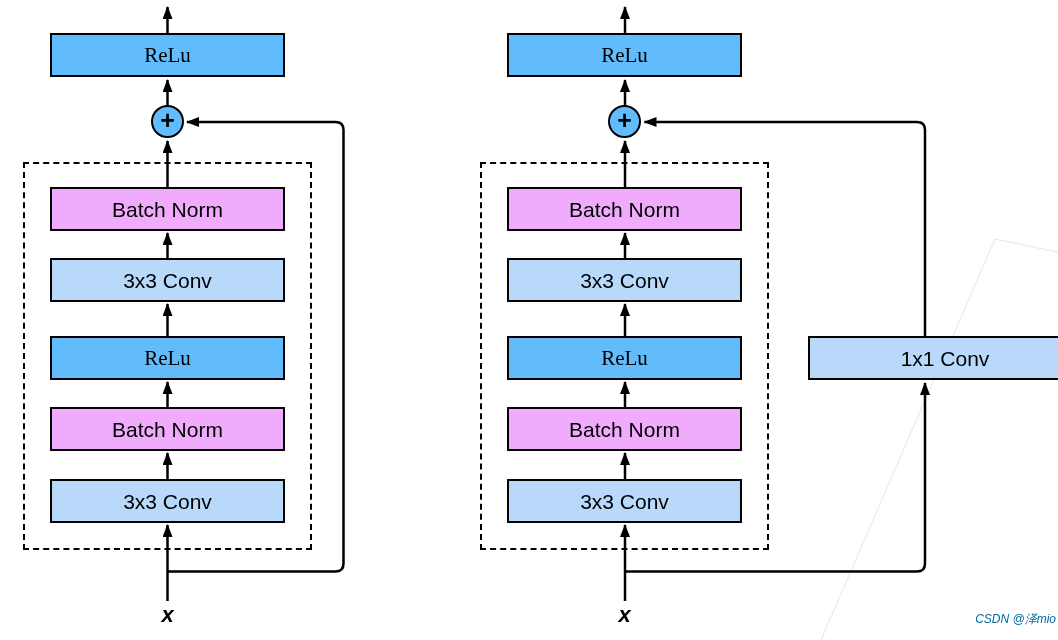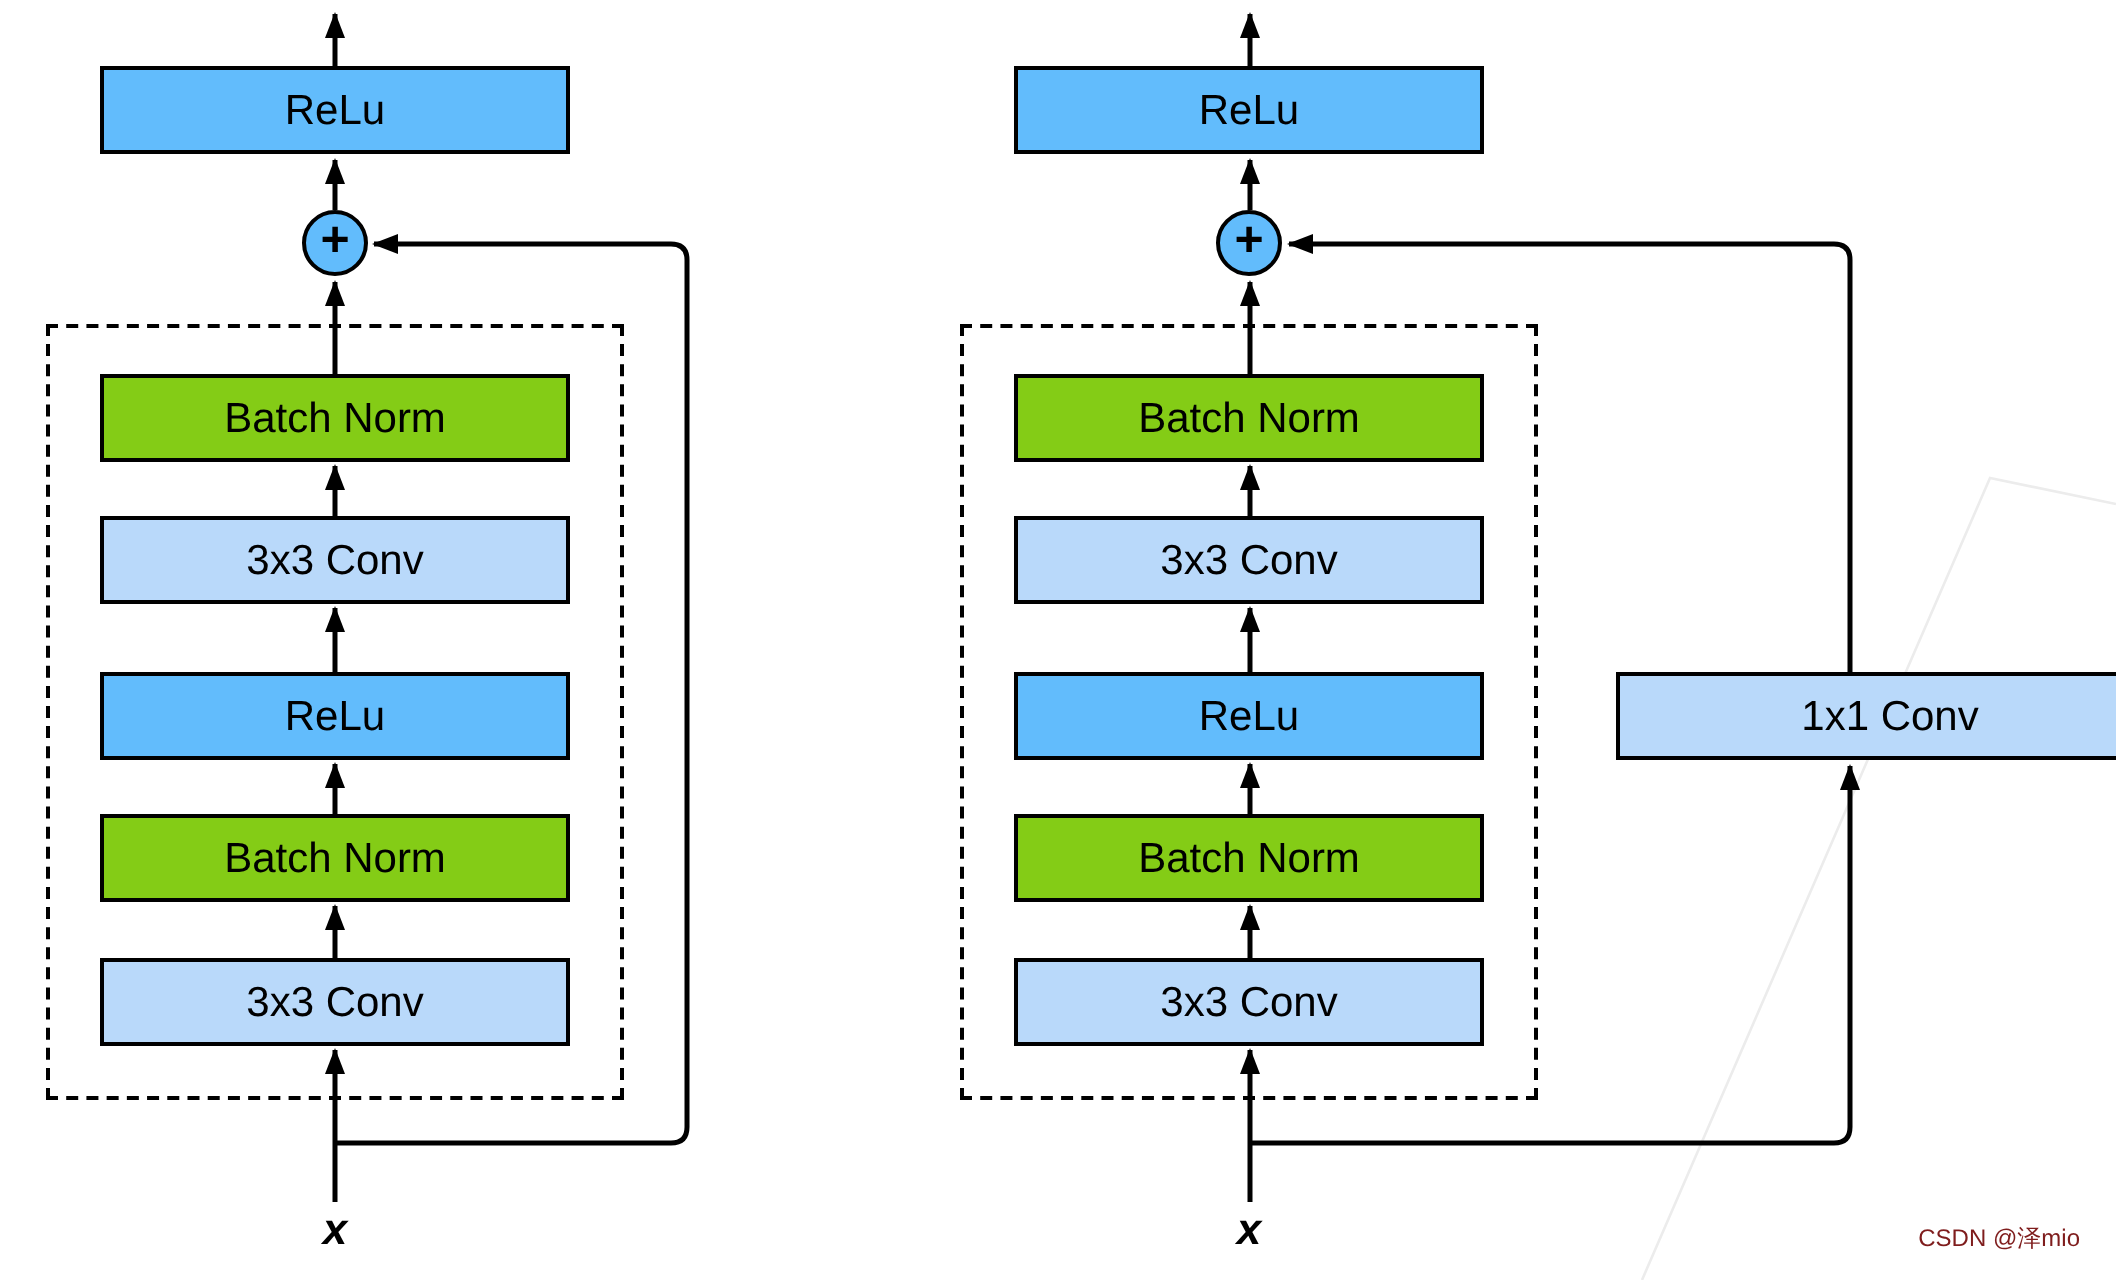--- a/index.html
+++ b/index.html
@@ -3,41 +3,41 @@
 <meta charset="utf-8">
 <style>
   html,body{margin:0;padding:0;background:#ffffff;}
   .canvas{
     position:relative;width:1058px;height:640px;background:#ffffff;overflow:hidden;
     font-family:"Liberation Sans",sans-serif;color:#000;
   }
   .lines{position:absolute;left:0;top:0;width:1058px;height:640px;}
   .node{
     position:absolute;box-sizing:border-box;width:235px;height:44px;
-    border:2.5px solid #000;background:#84cc16;
+    border:2.5px solid #000;background:#f0abfc;
     display:flex;align-items:center;justify-content:center;
     font-size:21px;line-height:1;white-space:nowrap;
   }
-  .act{background:var(--c-act,#62BCFC);}
+  .act{background:var(--c-act,#62BCFC);font-family:Liberation Serif, serif;}
   .conv{background:var(--c-conv,#B9D9FA);text-align:right;}
   .dashed{
     position:absolute;box-sizing:border-box;top:162px;width:289px;height:388px;
     border:2.5px dashed #000;background:transparent;
   }
   .plus{
     position:absolute;box-sizing:border-box;top:105px;width:33px;height:33px;
     border:2.5px solid #000;border-radius:50%;background:var(--c-act,#62BCFC);
     display:flex;align-items:center;justify-content:center;
     font-size:25px;font-weight:700;line-height:1;padding-bottom:2px;
   }
   .xlab{
     position:absolute;top:604px;width:235px;text-align:center;
     font-size:22px;font-weight:700;font-style:italic;line-height:1;
   }
-  .wm{position:absolute;top:611px;right:18px;font-size:12px;color:#7f1d1d;}
+  .wm{position:absolute;top:611px;right:2px;font-size:12px;color:#0369a1;font-style:italic;}
 </style>
 </head>
 <body>
 
 <div class="canvas">
 
   <svg class="lines" viewBox="0 0 1058 640" xmlns="http://www.w3.org/2000/svg">
     <defs>
       <marker id="ah" markerUnits="userSpaceOnUse" markerWidth="14" markerHeight="11" refX="12" refY="5" orient="auto">
         <path d="M0,0 L13,5 L0,10 Z" fill="#000"></path>

